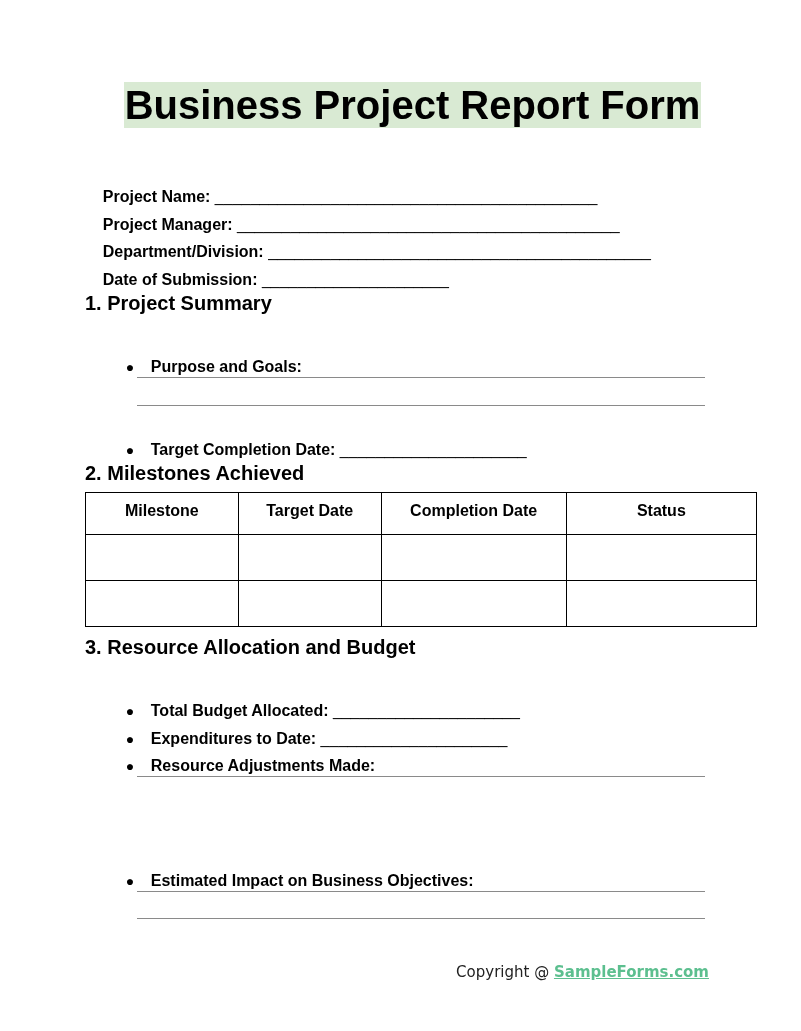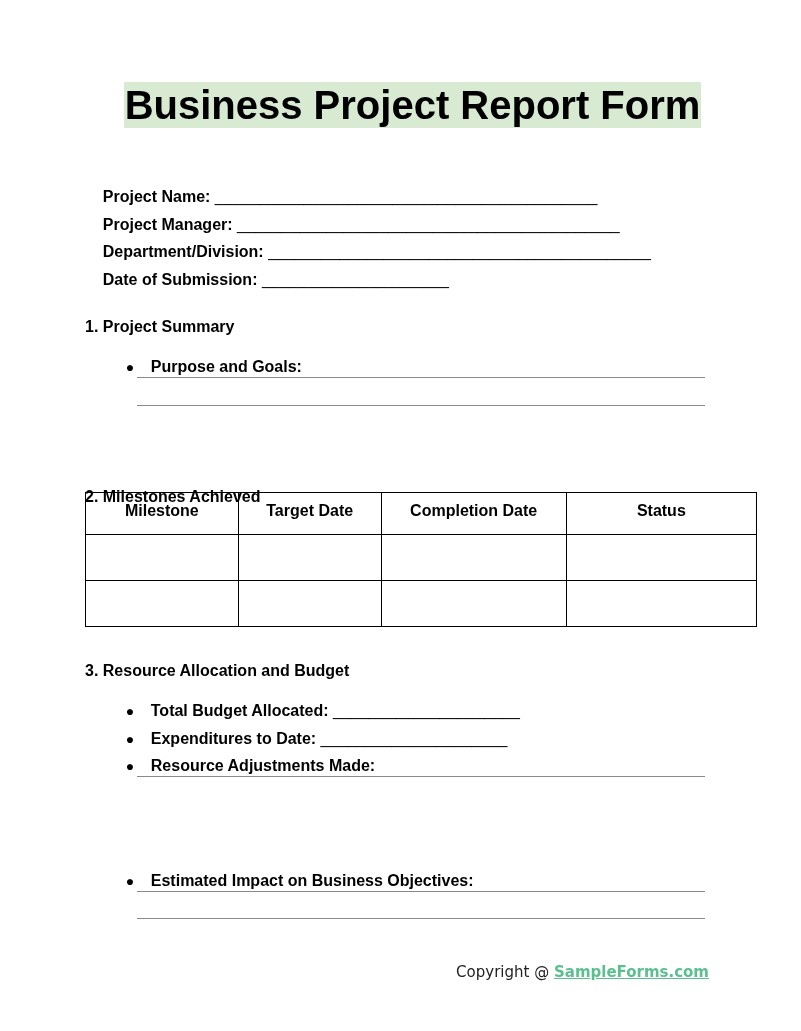--- a/index.html
+++ b/index.html
@@ -12,21 +12,21 @@
   .title {
     display: inline-block; background: #d9ead3;
     font-family: "Liberation Sans", sans-serif; font-weight: bold;
     font-size: 40px; line-height: 46px; padding: 0 1px;
   }
   .field-line {
     position: absolute; left: 85px; font-size: 16px; font-weight: bold; line-height: 20px;
     white-space: pre;
   }
   .section-head {
-    position: absolute; left: 85px; font-size: 16px; font-weight: bold; line-height: 20px; margin-top: 24px;
+    position: absolute; left: 85px; font-size: 20px; font-weight: bold; line-height: 20px;
   }
   .bullet {
     position: absolute; left: 108px; font-size: 16px; font-weight: bold; line-height: 20px;
     white-space: pre;
   }
   .bullet .dot { display: inline-block; width: 25px; font-size: 14px; }
   .rule {
     position: absolute; left: 137px; width: 568px; height: 0;
     border-top: 1px solid #8a8a8a;
   }
@@ -66,20 +66,23 @@
   <div class="field-line" style="top:222px;">
     <span>Department/Division:</span> <span style="font-weight:normal;">___________________________________________</span>
   </div>
 
   <div class="section-head" style="top:293px;">1. Project Summary</div>
   <div class="bullet" style="top:337px;">
     <span class="dot">●</span><span>Purpose and Goals:</span>
   </div>
   <div class="rule" style="top:377px;"></div>
   <div class="rule" style="top:405px;"></div>
+  <div class="bullet" style="top:420px;">
+    <span class="dot">●</span><span>Target Completion Date:</span> <span style="font-weight:normal;">_____________________</span>
+  </div>
 
   <div class="section-head" style="top:463px;">2. Milestones Achieved</div>
   <table class="milestones">
     <colgroup>
       <col style="width:142px">
         <col style="width:133px">
         <col style="width:172px">
         <col style="width:177px">
     </colgroup>
     <thead>

